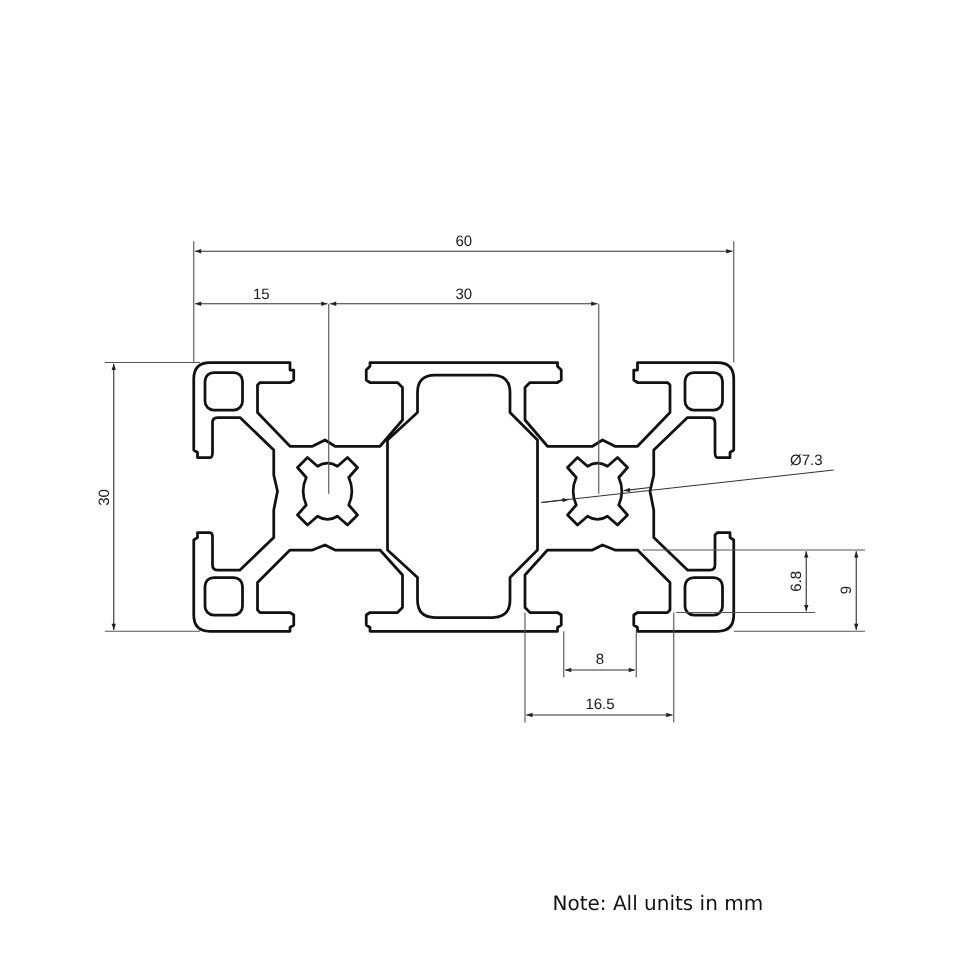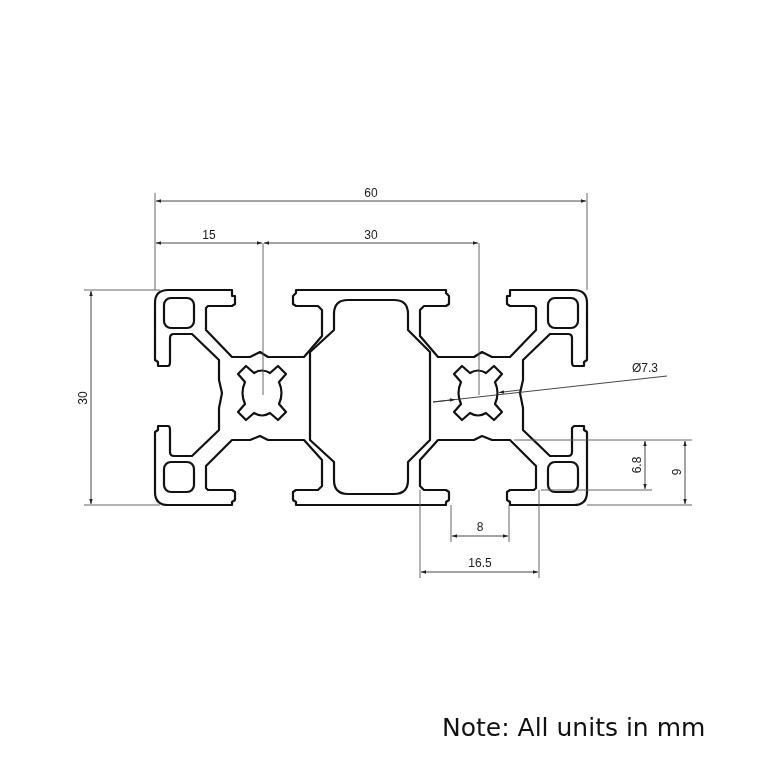--- a/index.html
+++ b/index.html
@@ -1,19 +1,19 @@
 <!DOCTYPE html>
 <html><head>
 <meta charset="utf-8">
 <style>
   html, body { margin: 0; padding: 0; background: #ffffff; }
   body { width: 768px; height: 768px; position: relative; overflow: hidden; font-family: "Liberation Sans", sans-serif; }
   #drawing { position: absolute; left: 0; top: 0; width: 768px; height: 768px; }
   .dimtext { font-family: "Liberation Sans", sans-serif; font-size: 12px; fill: #1a1a1a; }
-  .note { position: absolute; left: 442px; top: 713px; font-family: "DejaVu Sans", sans-serif; font-size: 25px; color: #111111; letter-spacing: 0px; }
+  .note { position: absolute; left: 442px; top: 713px; font-family: "DejaVu Sans", sans-serif; font-size: 16px; color: #111111; letter-spacing: 0px; }
   .profile { fill: none; stroke: #111111; stroke-width: 2.2; stroke-linejoin: round; }
   .dim { stroke: #333333; stroke-width: 0.9; fill: none; }
   .ext { stroke: #555555; stroke-width: 0.9; fill: none; }
   .arrow { fill: #222222; }
 </style>
 </head>
 <body>
 
 <svg id="drawing" viewBox="0 0 768 768" xmlns="http://www.w3.org/2000/svg">
   <defs>

